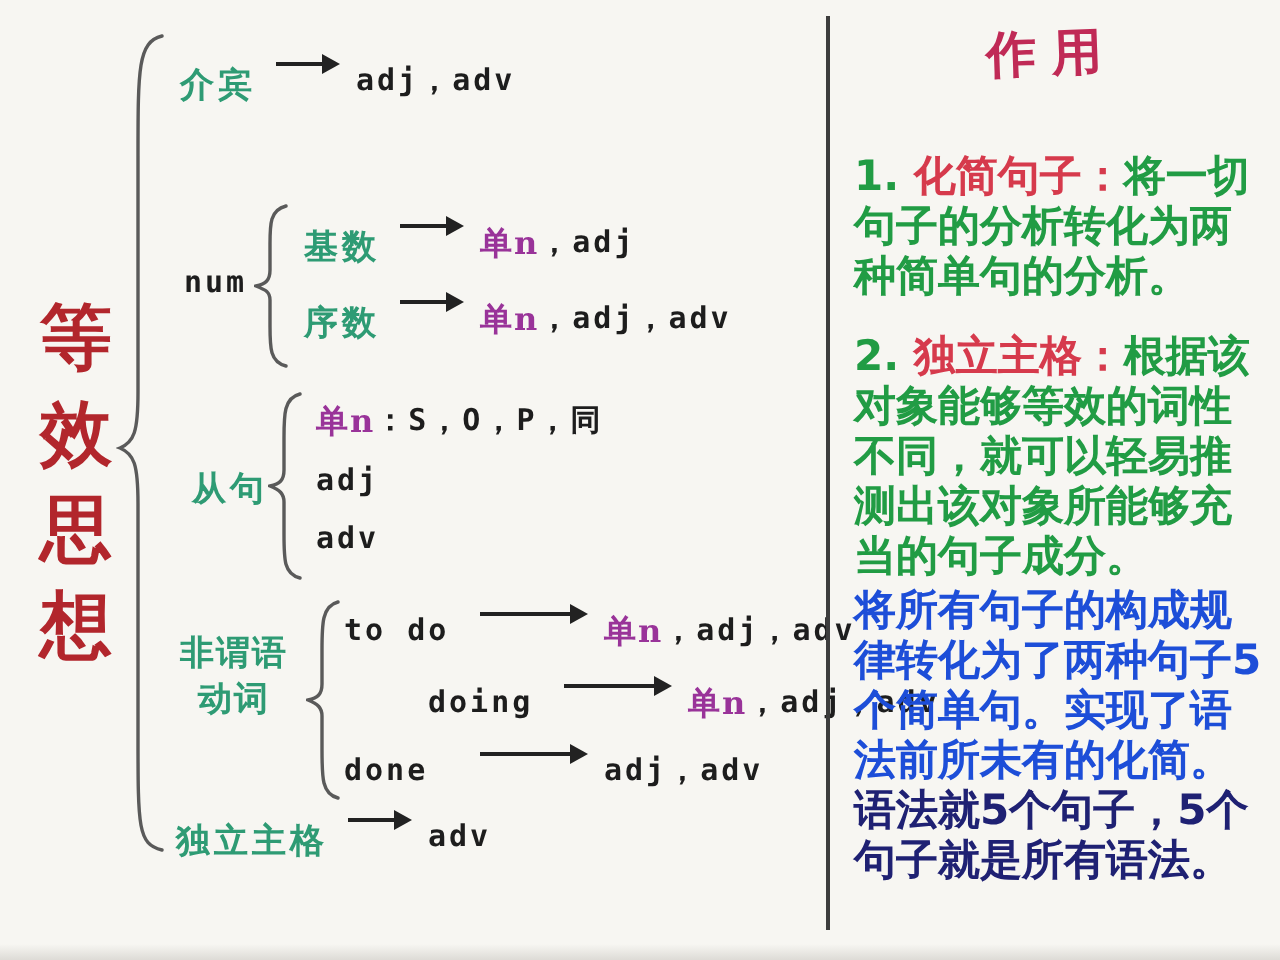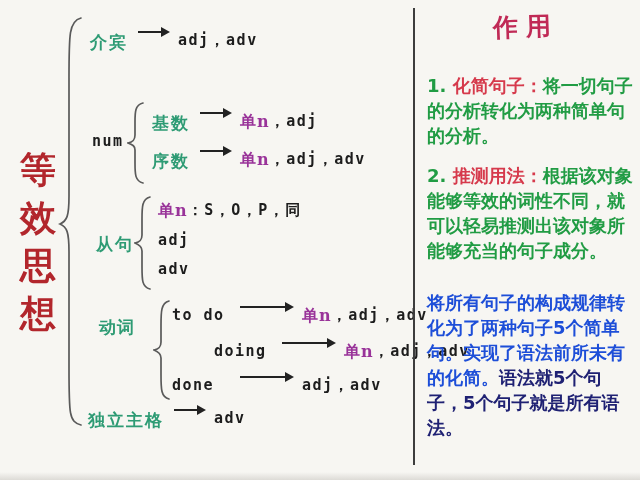--- a/index.html
+++ b/index.html
@@ -50,21 +50,21 @@
   .nf-word{display:inline-block;width:58px;}
   
   .divider{position:absolute;left:413px;top:8px;width:2px;height:457px;background:#3d3d3d;}
   .aside-title{
     position:absolute;left:420px;top:10px;width:212px;text-align:center;
     color:#c02a56;font-size:25px;font-weight:bold;letter-spacing:8px;
     transform:rotate(-2deg);
   }
   .point{
     position:absolute;left:427px;width:206px;
-    font-size:18px;line-height:25px;font-weight:bold;
+    font-size:21px;line-height:25px;font-weight:bold;
   }
   .pt-num{color:#219c44;}
   .pt-head{color:#d63a4c;}
   .pt-body{color:#219c44;}
   .note-body{color:#1d4ed8;margin-top:40px;}
   .note-emph{color:#1f2173;}
 </style>
 </head>
 <body>
 
@@ -118,20 +118,21 @@
     <span class="mono">：S，O，P，同</span>
   </div>
   <div class="row" style="left:158px;top:231px;">
     <span class="mono">adj</span>
   </div>
   <div class="row" style="left:158px;top:260px;">
     <span class="mono">adv</span>
   </div>
 
   <div class="nf-label-box">
+    <div>非谓语</div>
     <div>动词</div>
   </div>
   <svg class="brace" style="left:153px;top:300px;" width="18" height="100" viewBox="0 0 18 100">
     <path d="M 16 1 C 8 3, 8 12, 8 25 L 8 42 C 8 47, 6 49, 1 50 C 6 52, 8 54, 8 58 L 8 75 C 8 89, 8 97, 16 99"></path>
   </svg>
   <div class="row" style="left:172px;top:306px;">
     <span class="mono nf-word">to do</span>
     <span class="arrow long"></span>
     <span class="purple">单n</span>
     <span class="mono">，adj，adv</span>
@@ -158,20 +159,20 @@
 
   <div class="aside-title">作用</div>
 
   <p class="point" style="top:55px;">
     <span class="pt-num">1.</span>
     <span class="pt-head">化简句子：</span><span class="pt-body">将一切句子的分析转化为两种简单句的分析。</span>
   </p>
 
   <p class="point" style="top:145px;">
     <span class="pt-num">2.</span>
-    <span class="pt-head">推测用法：</span><span class="pt-body">根据该对象能够等效的词性不同，就可以轻易推测出该对象所能够充当的句子成分。</span>
+    <span class="pt-head">独立主格：</span><span class="pt-body">根据该对象能够等效的词性不同，就可以轻易推测出该对象所能够充当的句子成分。</span>
   </p>
 
   <p class="point" style="top:272px;">
     <span class="note-body">将所有句子的构成规律转化为了两种句子5个简单句。实现了语法前所未有的化简。</span><span class="note-emph">语法就5个句子，5个句子就是所有语法。</span>
   </p>
 
 </div>
 
 </body></html>

